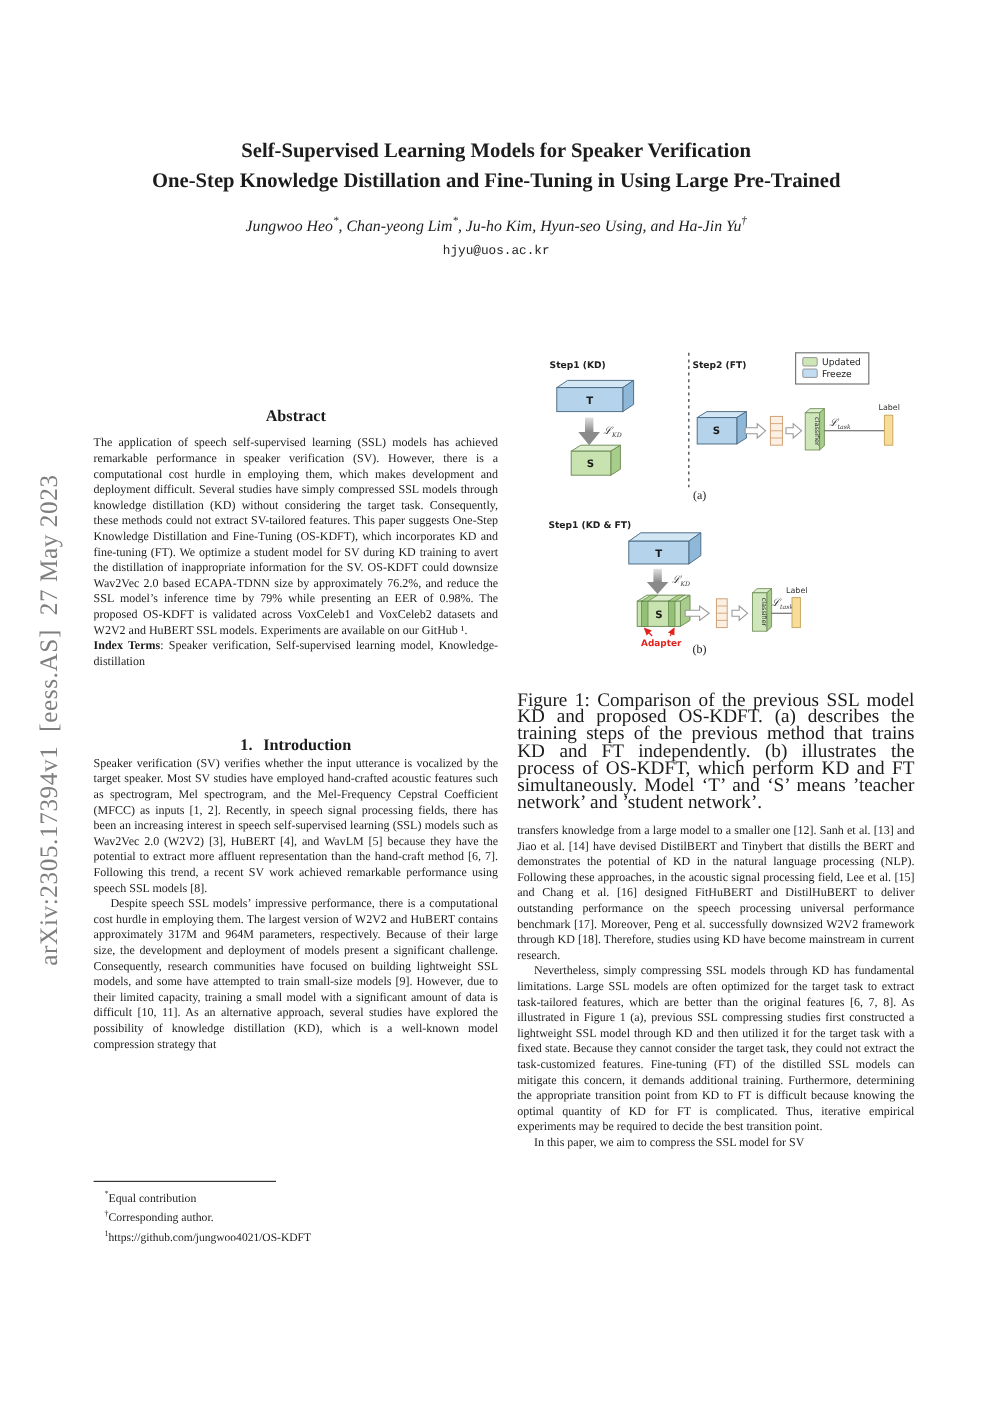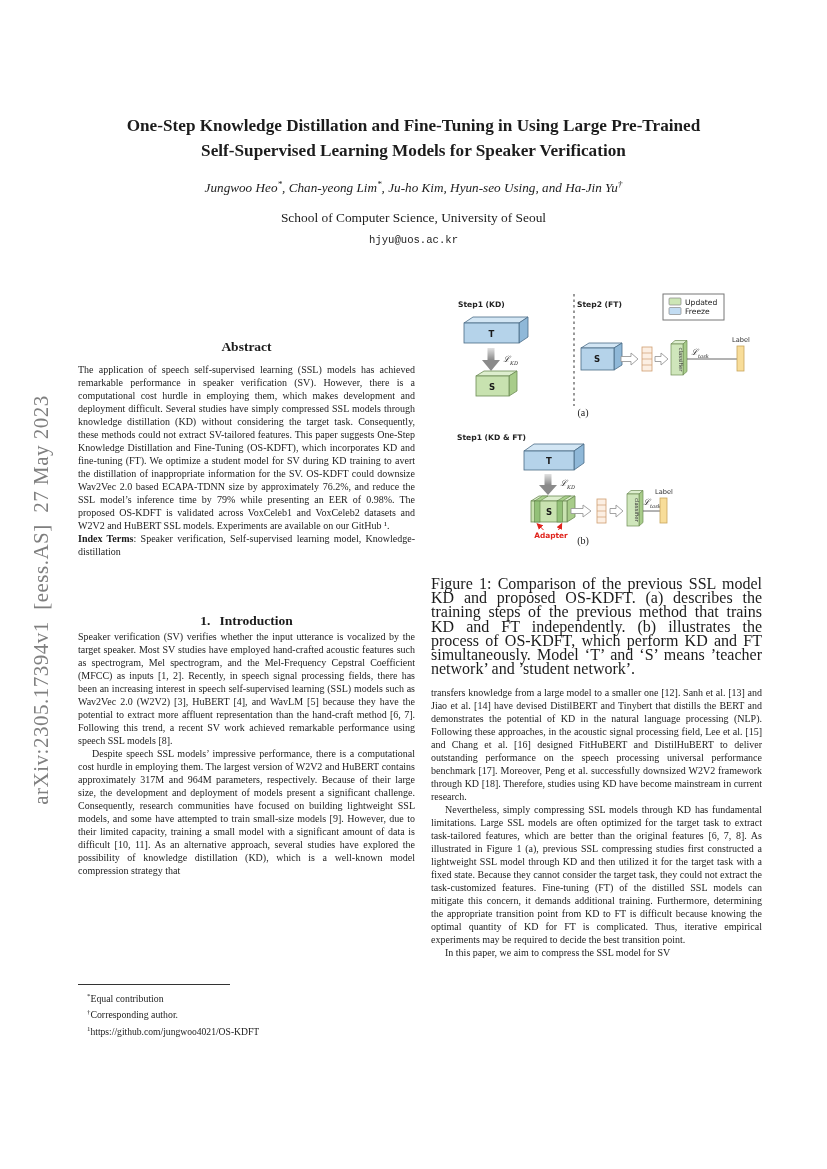--- a/index.html
+++ b/index.html
@@ -68,25 +68,24 @@
 </style>
 </head>
 <body>
 
 <div class="page">
 
   <div class="arxiv-strip">arXiv:2305.17394v1  [eess.AS]  27 May 2023</div>
 
   <div class="header">
     <div class="title">
+      <div>Self-Supervised Learning Models for Speaker Verification</div>
       <div>One-Step Knowledge Distillation and Fine-Tuning in Using Large Pre-Trained</div>
-      <div>Self-Supervised Learning Models for Speaker Verification</div>
     </div>
     <div class="authors"><span>Jungwoo Heo</span><sup>*</sup><span>, </span><span>Chan-yeong Lim</span><sup>*</sup><span>, </span><span>Ju-ho Kim</span><span>, </span><span>Hyun-seo Using</span><span>, and </span><span>Ha-Jin Yu</span><sup>†</sup></div>
-    <div class="affiliation">School of Computer Science, University of Seoul</div>
     <div class="emails">
       <div>hjyu@uos.ac.kr</div>
     </div>
   </div>
 
   <div class="col col-left-abstract">
     <div class="sec-heading abstract-heading">Abstract</div>
     <p class="body-text">The application of speech self-supervised learning (SSL) models has achieved remarkable performance in speaker verification (SV). However, there is a computational cost hurdle in employing them, which makes development and deployment difficult. Several studies have simply compressed SSL models through knowledge distillation (KD) without considering the target task. Consequently, these methods could not extract SV-tailored features. This paper suggests One-Step Knowledge Distillation and Fine-Tuning (OS-KDFT), which incorporates KD and fine-tuning (FT). We optimize a student model for SV during KD training to avert the distillation of inappropriate information for the SV. OS-KDFT could downsize Wav2Vec 2.0 based ECAPA-TDNN size by approximately 76.2%, and reduce the SSL model’s inference time by 79% while presenting an EER of 0.98%. The proposed OS-KDFT is validated across VoxCeleb1 and VoxCeleb2 datasets and W2V2 and HuBERT SSL models. Experiments are available on our GitHub ¹.</p>
     <p class="body-text index-terms"><b>Index Terms</b><span>: Speaker verification, Self-supervised learning model, Knowledge-distillation</span></p>
   </div>

